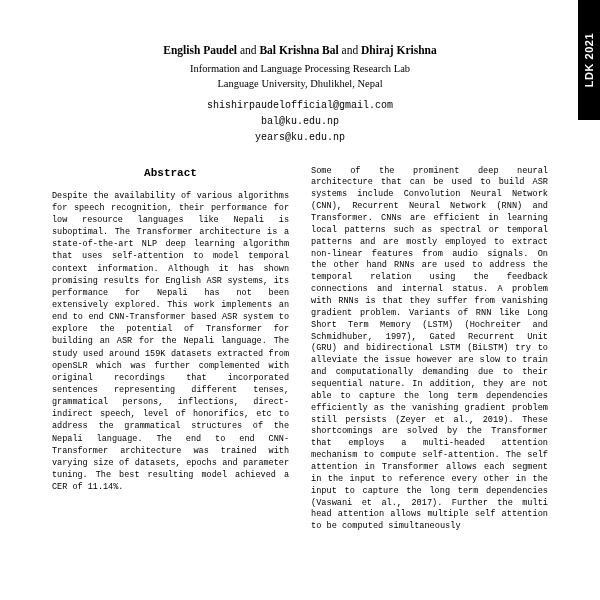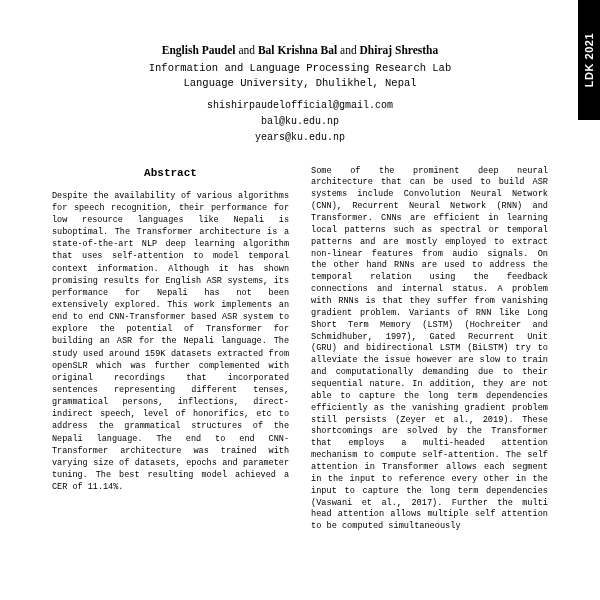--- a/index.html
+++ b/index.html
@@ -60,21 +60,20 @@
     line-height: 1.4;
   }
   .authors .conj {
     font-weight: normal;
   }
   .affil {
     text-align: center;
     font-size: 10.5px;
     margin-top: 3px;
     line-height: 1.45;
-    font-family: Liberation Mono, monospace;
   }
   .emails {
     text-align: center;
     font-family: "Liberation Mono", monospace;
     font-size: 10px;
     margin-top: 6px;
     line-height: 1.6;
   }
   .columns {
     display: flex;
@@ -121,21 +120,21 @@
   <div class="side-tag">
     <span>LDK 2021</span>
   </div>
 
 
   <div class="authors">
     <span>English Paudel</span>
     <span class="conj">and</span>
     <span>Bal Krishna Bal</span>
     <span class="conj">and</span>
-    <span>Dhiraj Shrestha</span>
+    <span>Dhiraj Krishna</span>
   </div>
 
   <div class="affil">
     <div>Information and Language Processing Research Lab</div>
     <div>Language University, Dhulikhel, Nepal</div>
   </div>
 
   <div class="emails">
     <div>shishirpaudelofficial@gmail.com</div>
     <div>bal@ku.edu.np</div>

